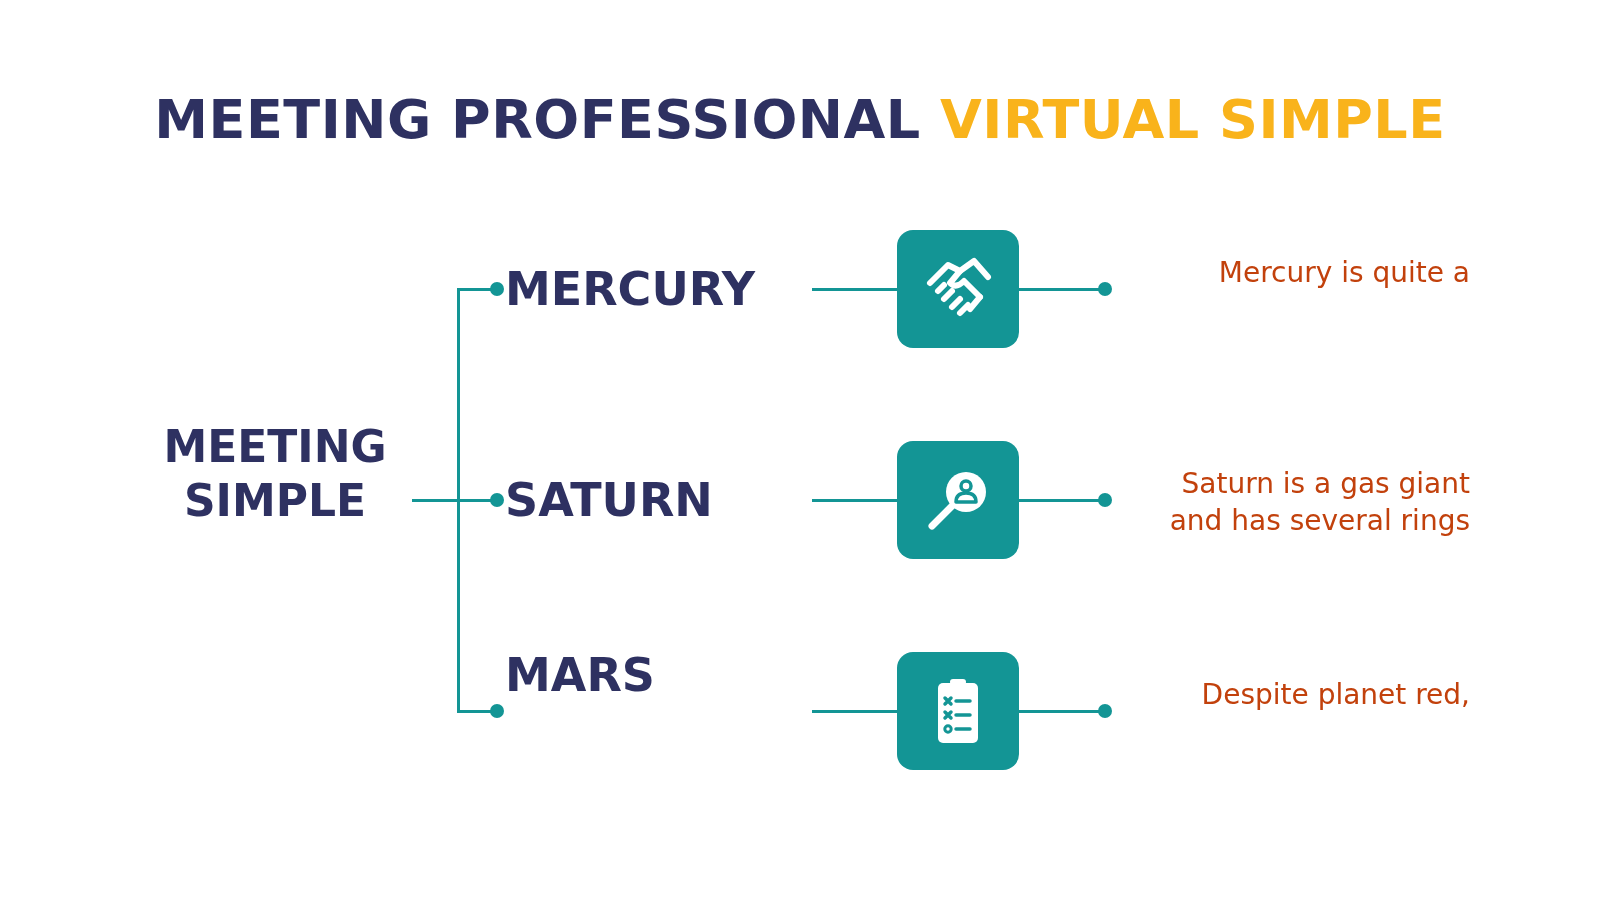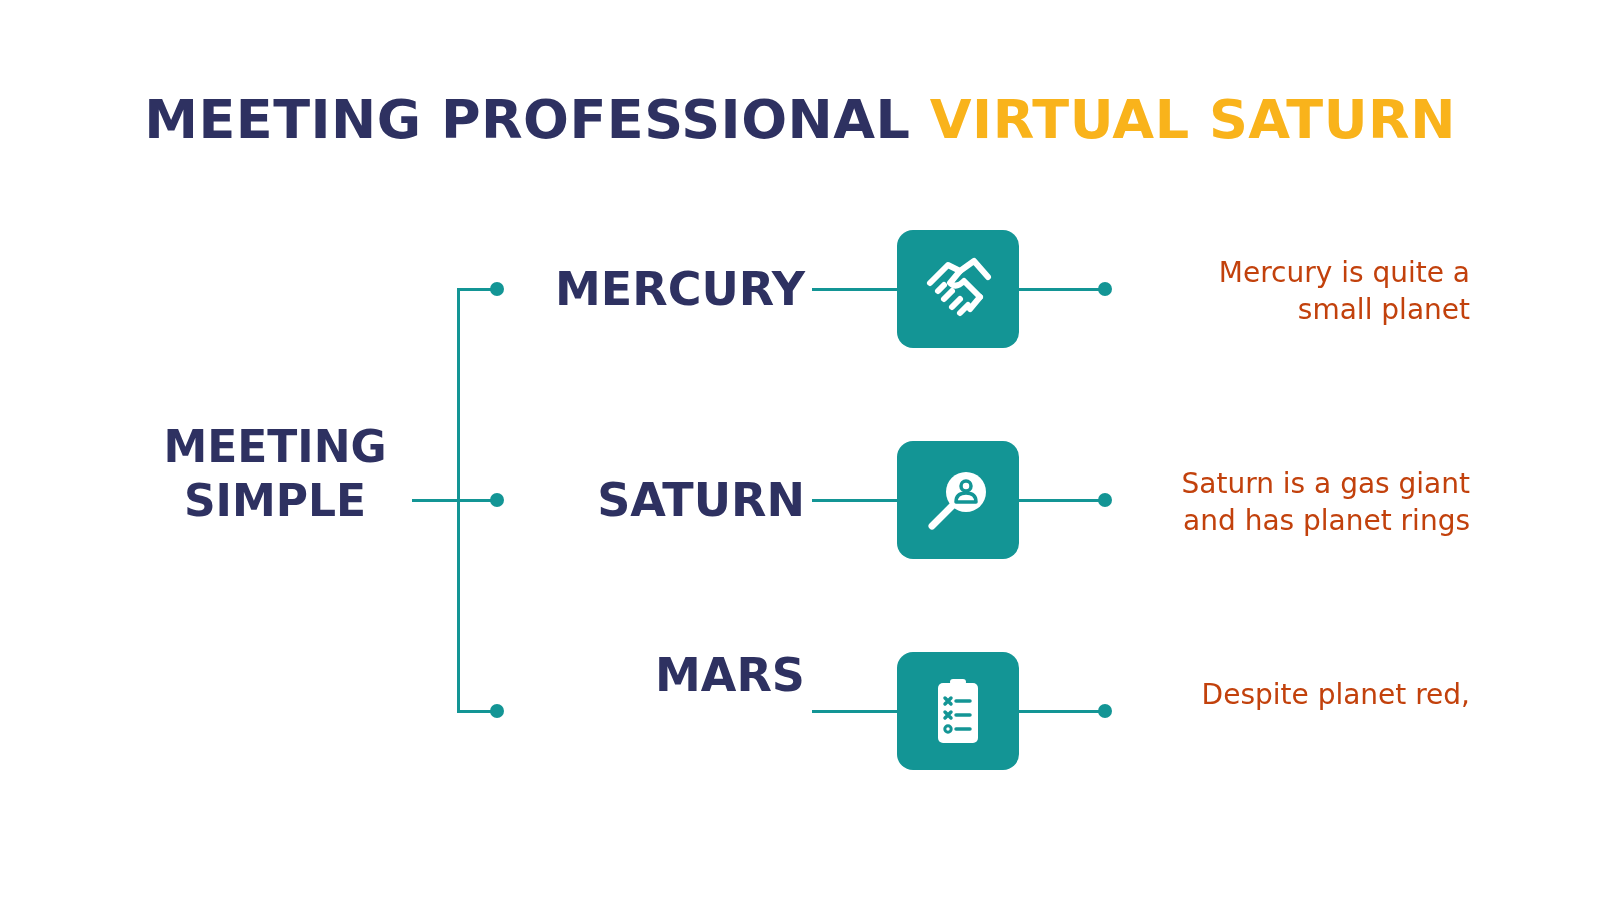--- a/index.html
+++ b/index.html
@@ -2,29 +2,29 @@
 <html><head>
 <meta charset="utf-8">
 <style>
   html, body { margin:0; padding:0; background:#ffffff; }
   body { width:1600px; height:900px; position:relative; overflow:hidden; font-family:"DejaVu Sans", sans-serif; }
   .title { position:absolute; top:88px; left:0; width:1600px; text-align:center; font-weight:bold; font-size:54px; letter-spacing:0.5px; color:#2e3161; white-space:nowrap; }
   .title .accent { color:#f9b31b; }
   .root { position:absolute; left:140px; top:420px; width:270px; text-align:center; font-weight:bold; font-size:44px; line-height:54px; color:#2e3161; }
   .line { position:absolute; background:#139595; }
   .dot { position:absolute; width:14px; height:14px; border-radius:50%; background:#139595; }
-  .node-label { position:absolute; left:505px; width:300px; text-align:right; font-weight:bold; font-size:46px; color:#2e3161; }
+  .node-label { position:absolute; left:505px; width:300px; text-align:left; font-weight:bold; font-size:46px; color:#2e3161; }
   .icon-box { position:absolute; left:897px; width:122px; height:118px; border-radius:16px; background:#139595; display:flex; align-items:center; justify-content:center; }
   .desc { position:absolute; right:130px; width:380px; text-align:right; font-size:28px; line-height:37px; color:#c2410c; }
 </style>
 </head>
 <body>
 
 <div class="title">
-  <span>MEETING PROFESSIONAL </span><span class="accent">VIRTUAL SATURN</span>
+  <span>MEETING PROFESSIONAL </span><span class="accent">VIRTUAL SIMPLE</span>
 </div>
 
 <div class="root">
   <div>MEETING</div>
   <div>SIMPLE</div>
 </div>
 
 <div class="line" style="left:412px; top:499px; width:46px; height:3px;"></div>
 <div class="line" style="left:457px; top:288px; width:3px; height:425px;"></div>
 <div class="line" style="left:457px; top:288px; width:40px; height:3px;"></div>
@@ -46,38 +46,37 @@
         <path d="M34 58 L42 50"></path>
         <path d="M42 64 L50 56"></path>
       <path d="M62 48 L52 60"></path>
     </g>
   </svg>
 </div>
 <div class="line" style="left:1018px; top:288px; width:86px; height:3px;"></div>
 <div class="dot" style="left:1098px; top:282px;"></div>
 <div class="desc" style="top:254px;">
   <div>Mercury is quite a</div>
-  <div>small planet</div>
 </div>
 
 <div class="node-label" style="top:473px;">SATURN</div>
 <div class="line" style="left:812px; top:499px; width:86px; height:3px;"></div>
 <div class="icon-box" style="top:441px;">
   <svg width="80" height="80" viewBox="0 0 80 80">
     <circle cx="48" cy="32" r="20" fill="#fff"></circle>
     <circle cx="48" cy="26" r="5" fill="none" stroke="#139595" stroke-width="3.5"></circle>
     <path d="M38 42 Q38 33 48 33 Q58 33 58 42 Z" fill="none" stroke="#139595" stroke-width="3.5" stroke-linejoin="round"></path>
     <path d="M34 46 L14 66" stroke="#fff" stroke-width="7" stroke-linecap="round"></path>
   </svg>
 </div>
 <div class="line" style="left:1018px; top:499px; width:86px; height:3px;"></div>
 <div class="dot" style="left:1098px; top:493px;"></div>
 <div class="desc" style="top:465px;">
   <div>Saturn is a gas giant</div>
-  <div>and has planet rings</div>
+  <div>and has several rings</div>
 </div>
 
 <div class="node-label" style="top:648px;">MARS</div>
 <div class="line" style="left:812px; top:710px; width:86px; height:3px;"></div>
 <div class="icon-box" style="top:652px;">
   <svg width="80" height="80" viewBox="0 0 80 80">
     <rect x="20" y="12" width="40" height="60" rx="5" fill="#fff"></rect>
     <rect x="32" y="8" width="16" height="6" rx="3" fill="#fff"></rect>
     <g stroke="#139595" stroke-width="3.5" stroke-linecap="round">
       <path d="M27 27 L33 33 M33 27 L27 33"></path>

